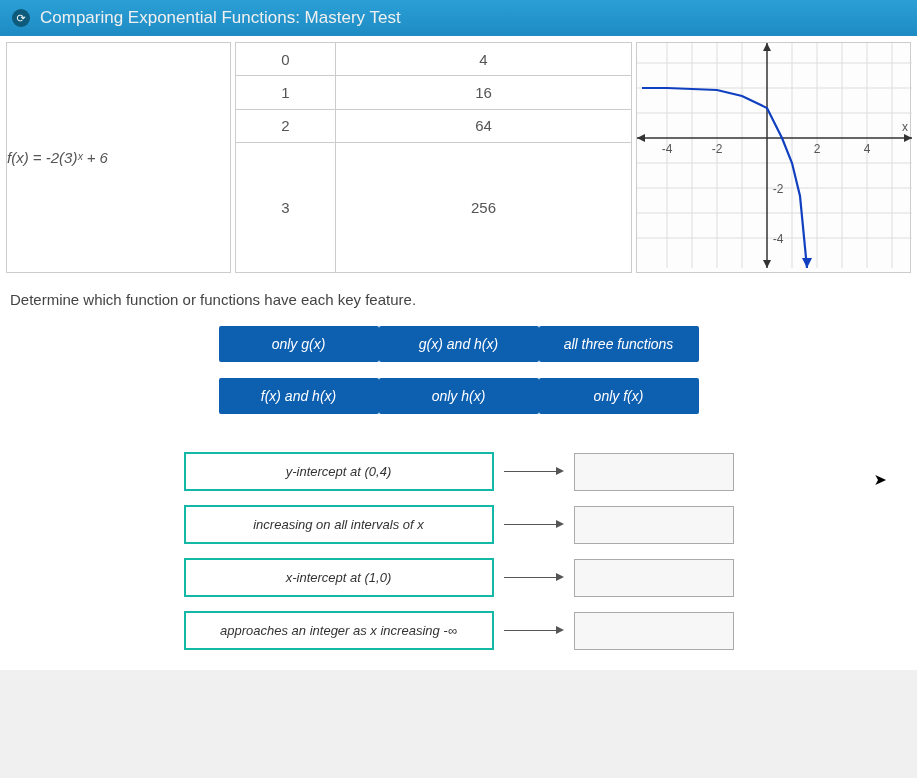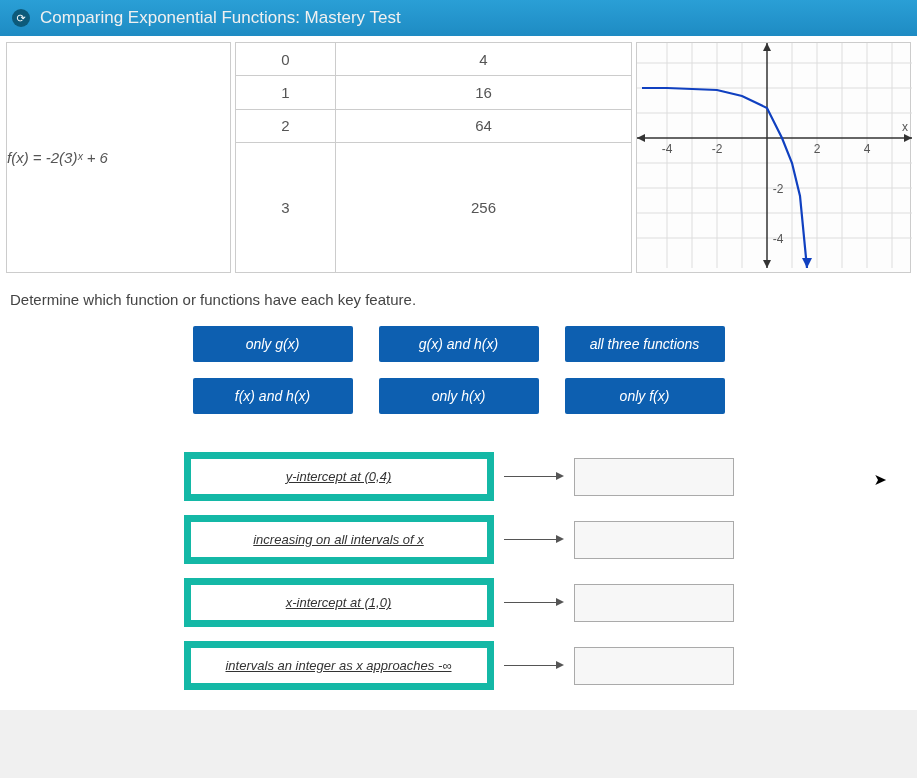--- a/index.html
+++ b/index.html
@@ -72,21 +72,20 @@
       font-size: 15px;
       background: #fff;
     }
     .tiles-area {
       background: #fff;
       padding: 4px 10px 16px 10px;
     }
     .tile-row {
       display: flex;
       justify-content: center;
-      gap: 26px;
       margin-bottom: 16px;
     }
     .tile {
       background: #0d5fb0;
       color: #fff;
       padding: 10px 8px;
       width: 160px;
       text-align: center;
       font-size: 14px;
       font-style: italic;
@@ -99,28 +98,27 @@
     }
     .feature-row {
       display: flex;
       align-items: center;
       justify-content: center;
       margin-bottom: 14px;
       gap: 10px;
     }
     .feature-label {
       width: 310px;
-      border: 7px solid #14b8a6;
+      border: 2px solid #14b8a6;
       padding: 10px 0;
       text-align: center;
       font-size: 13px;
       color: #333;
       font-style: italic;
       background: #fff;
-      text-decoration: underline;
     }
     .arrow {
       width: 60px;
       position: relative;
       height: 1px;
     }
     .arrow::before {
       content: "";
       position: absolute;
       top: 0; left: 0; right: 8px;
@@ -253,19 +251,19 @@
     <div class="feature-label">increasing on all intervals of x</div>
     <div class="arrow"></div>
     <div class="drop-zone"></div>
   </div>
   <div class="feature-row">
     <div class="feature-label">x-intercept at (1,0)</div>
     <div class="arrow"></div>
     <div class="drop-zone"></div>
   </div>
   <div class="feature-row">
-    <div class="feature-label">intervals an integer as x approaches -∞</div>
+    <div class="feature-label">approaches an integer as x increasing -∞</div>
     <div class="arrow"></div>
     <div class="drop-zone"></div>
   </div>
 </div>
 
 <span class="cursor-icon">➤</span>
 
 </body></html>

